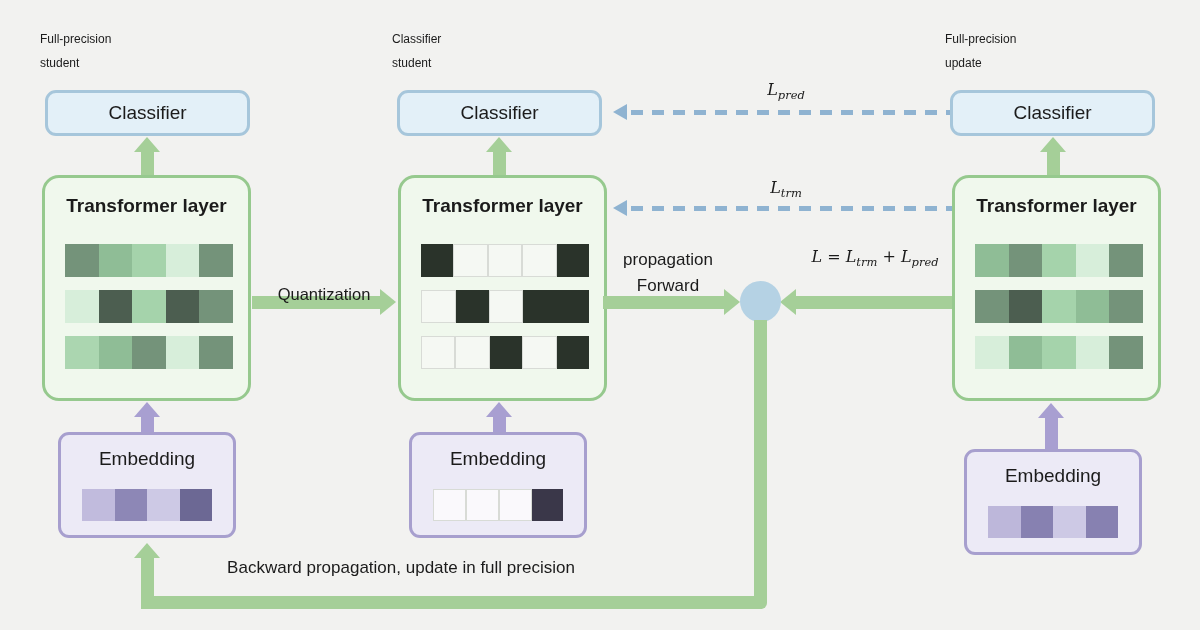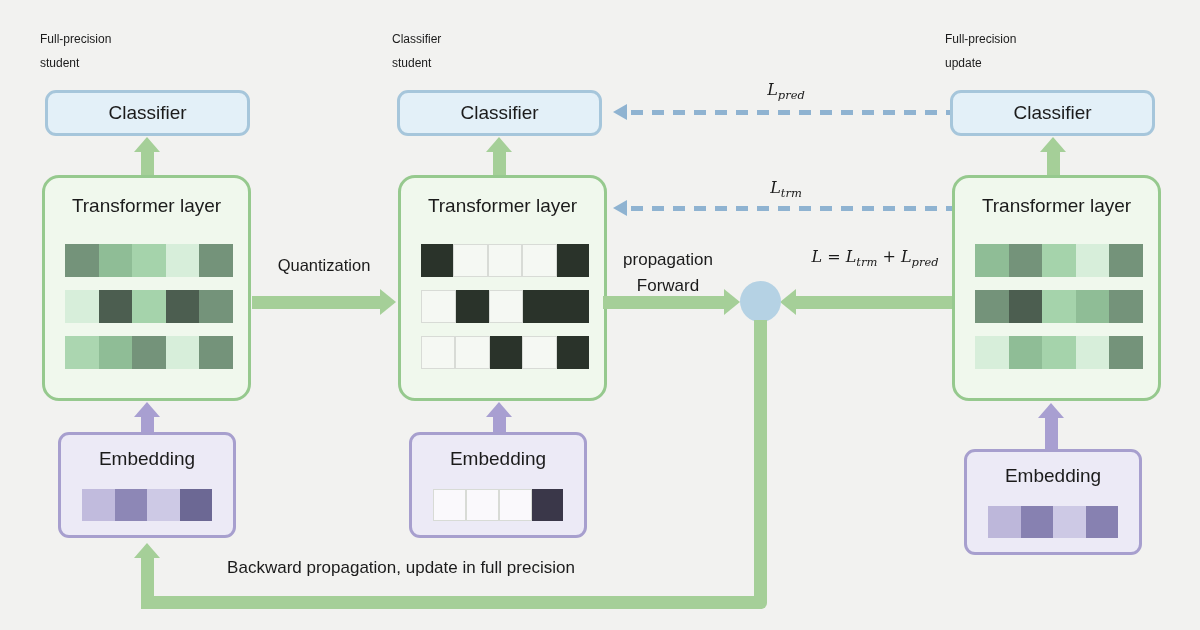--- a/index.html
+++ b/index.html
@@ -21,21 +21,21 @@
   }
   #cls-left  { left:45px;  top:90px; }
   #cls-mid   { left:397px; top:90px; }
   #cls-right { left:950px; top:90px; }
 
   .transformer {
     position:absolute; width:209px; height:226px; box-sizing:border-box;
     background:var(--transformer-fill); border:3px solid var(--transformer-border);
     border-radius:17px;
   }
-  .t-label { text-align:center; margin-top:17px; font-size:19px; }
+  .t-label { text-align:center; margin-top:17px; font-size:19px;font-weight:bold; }
   #trf-left  { left:42px;  top:175px; }
   #trf-mid   { left:398px; top:175px; }
   #trf-right { left:952px; top:175px; }
 
   .matrix { position:absolute; left:20px; top:66px; width:168px; }
   .mrow { display:flex; height:33px; margin-bottom:13px; }
   .mrow .cell { flex:1; box-sizing:border-box; }
 
   .embedding {
     position:absolute; width:178px; height:106px; box-sizing:border-box;
@@ -65,21 +65,21 @@
   
   .dashed-arrow { position:absolute; height:16px; display:flex; align-items:center; }
   .dash-head { width:0; height:0; border-top:8px solid transparent; border-bottom:8px solid transparent; border-right:14px solid var(--dashed-blue); }
   .dash-line { flex:1; height:5px; margin-left:4px;
     background:repeating-linear-gradient(90deg, var(--dashed-blue) 0 12px, transparent 12px 21px); }
 
   .node-circle { position:absolute; left:740px; top:281px; width:41px; height:41px;
     border-radius:50%; background:var(--node-circle); }
 
   .flow-label { position:absolute; text-align:center; font-size:17px; line-height:26px; }
-  #lbl-quant    { left:250px; top:252px; width:148px; font-size:16.5px; }
+  #lbl-quant    { left:250px; top:281px; width:148px; font-size:16.5px; }
   #lbl-forward  { left:596px; top:247px; width:144px; }
   #lbl-dist     { left:792px; top:245px; width:166px; line-height:24px; }
   #lbl-backward { left:151px; top:555px; width:500px; }
 
   .math { font-family:"DejaVu Serif", serif; font-style:italic; font-size:16px; }
   .math sub { font-size:11.5px; }
   .loss-label { position:absolute; width:110px; text-align:center; }
   #lbl-lpred { left:731px; top:80px; }
   #lbl-ltrm  { left:731px; top:178px; }
 </style>

